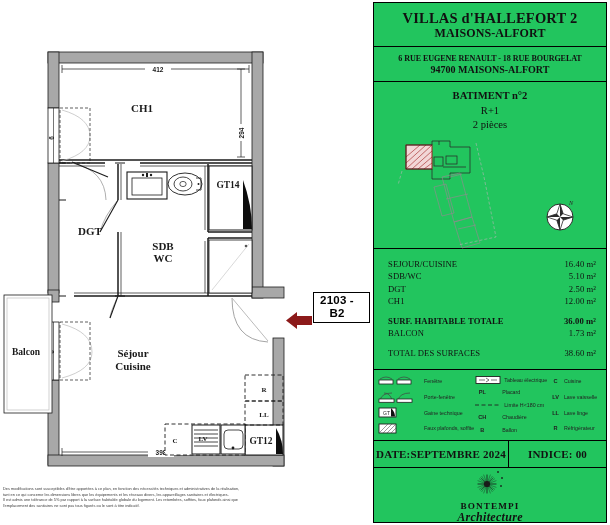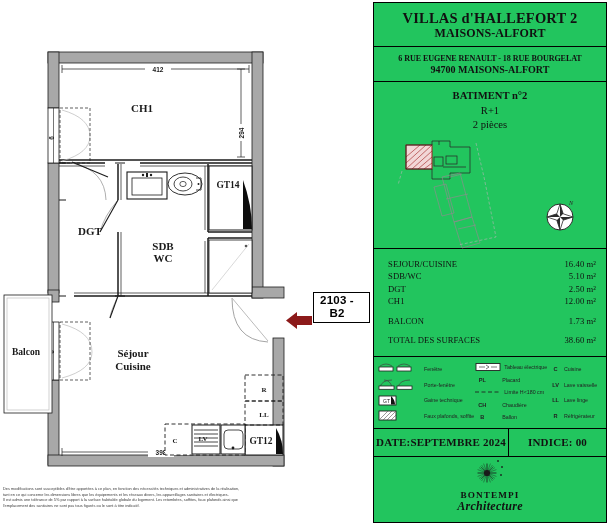--- a/index.html
+++ b/index.html
@@ -366,20 +366,24 @@
       </div>
       <div class="area-line">
         <span class="lbl">DGT</span>
         <span class="val">2.50 m²</span>
       </div>
       <div class="area-line">
         <span class="lbl">CH1</span>
         <span class="val">12.00 m²</span>
       </div>
       <div class="area-gap"></div>
+      <div class="area-line bold">
+        <span class="lbl">SURF. HABITABLE TOTALE</span>
+        <span class="val">36.00 m²</span>
+      </div>
       <div class="area-line">
         <span class="lbl">BALCON</span>
         <span class="val">1.73 m²</span>
       </div>
       <div class="area-gap"></div>
       <div class="area-line">
         <span class="lbl">TOTAL DES SURFACES</span>
         <span class="val">38.60 m²</span>
       </div>
     </div>

